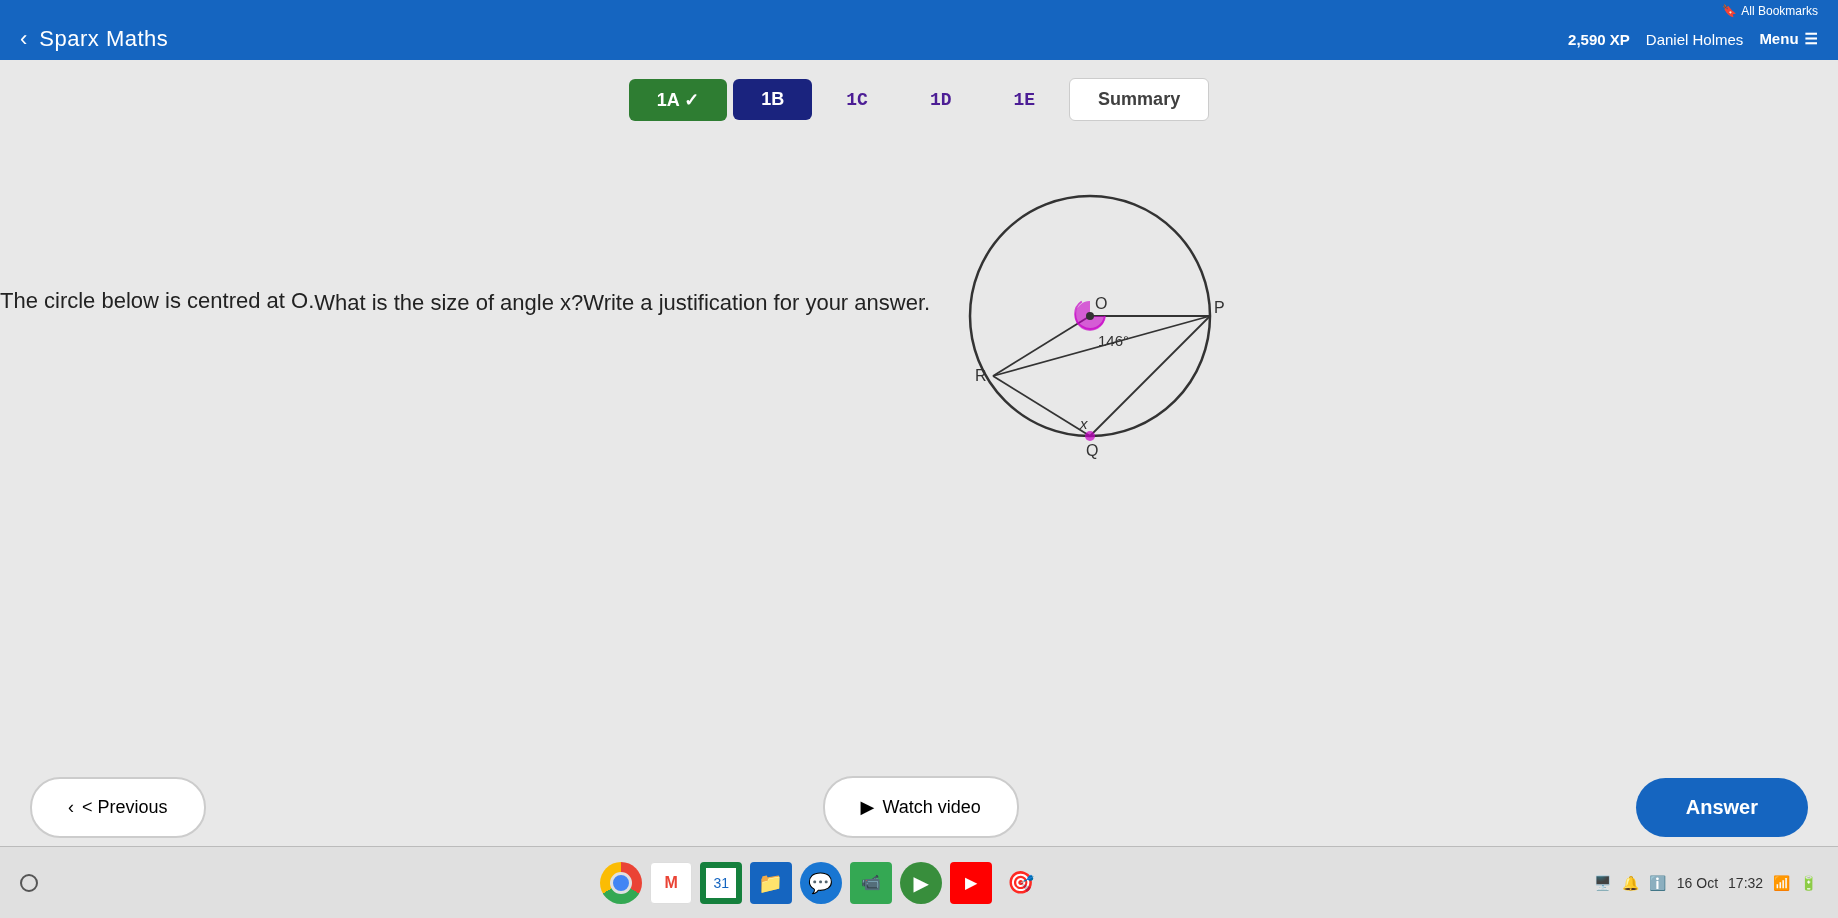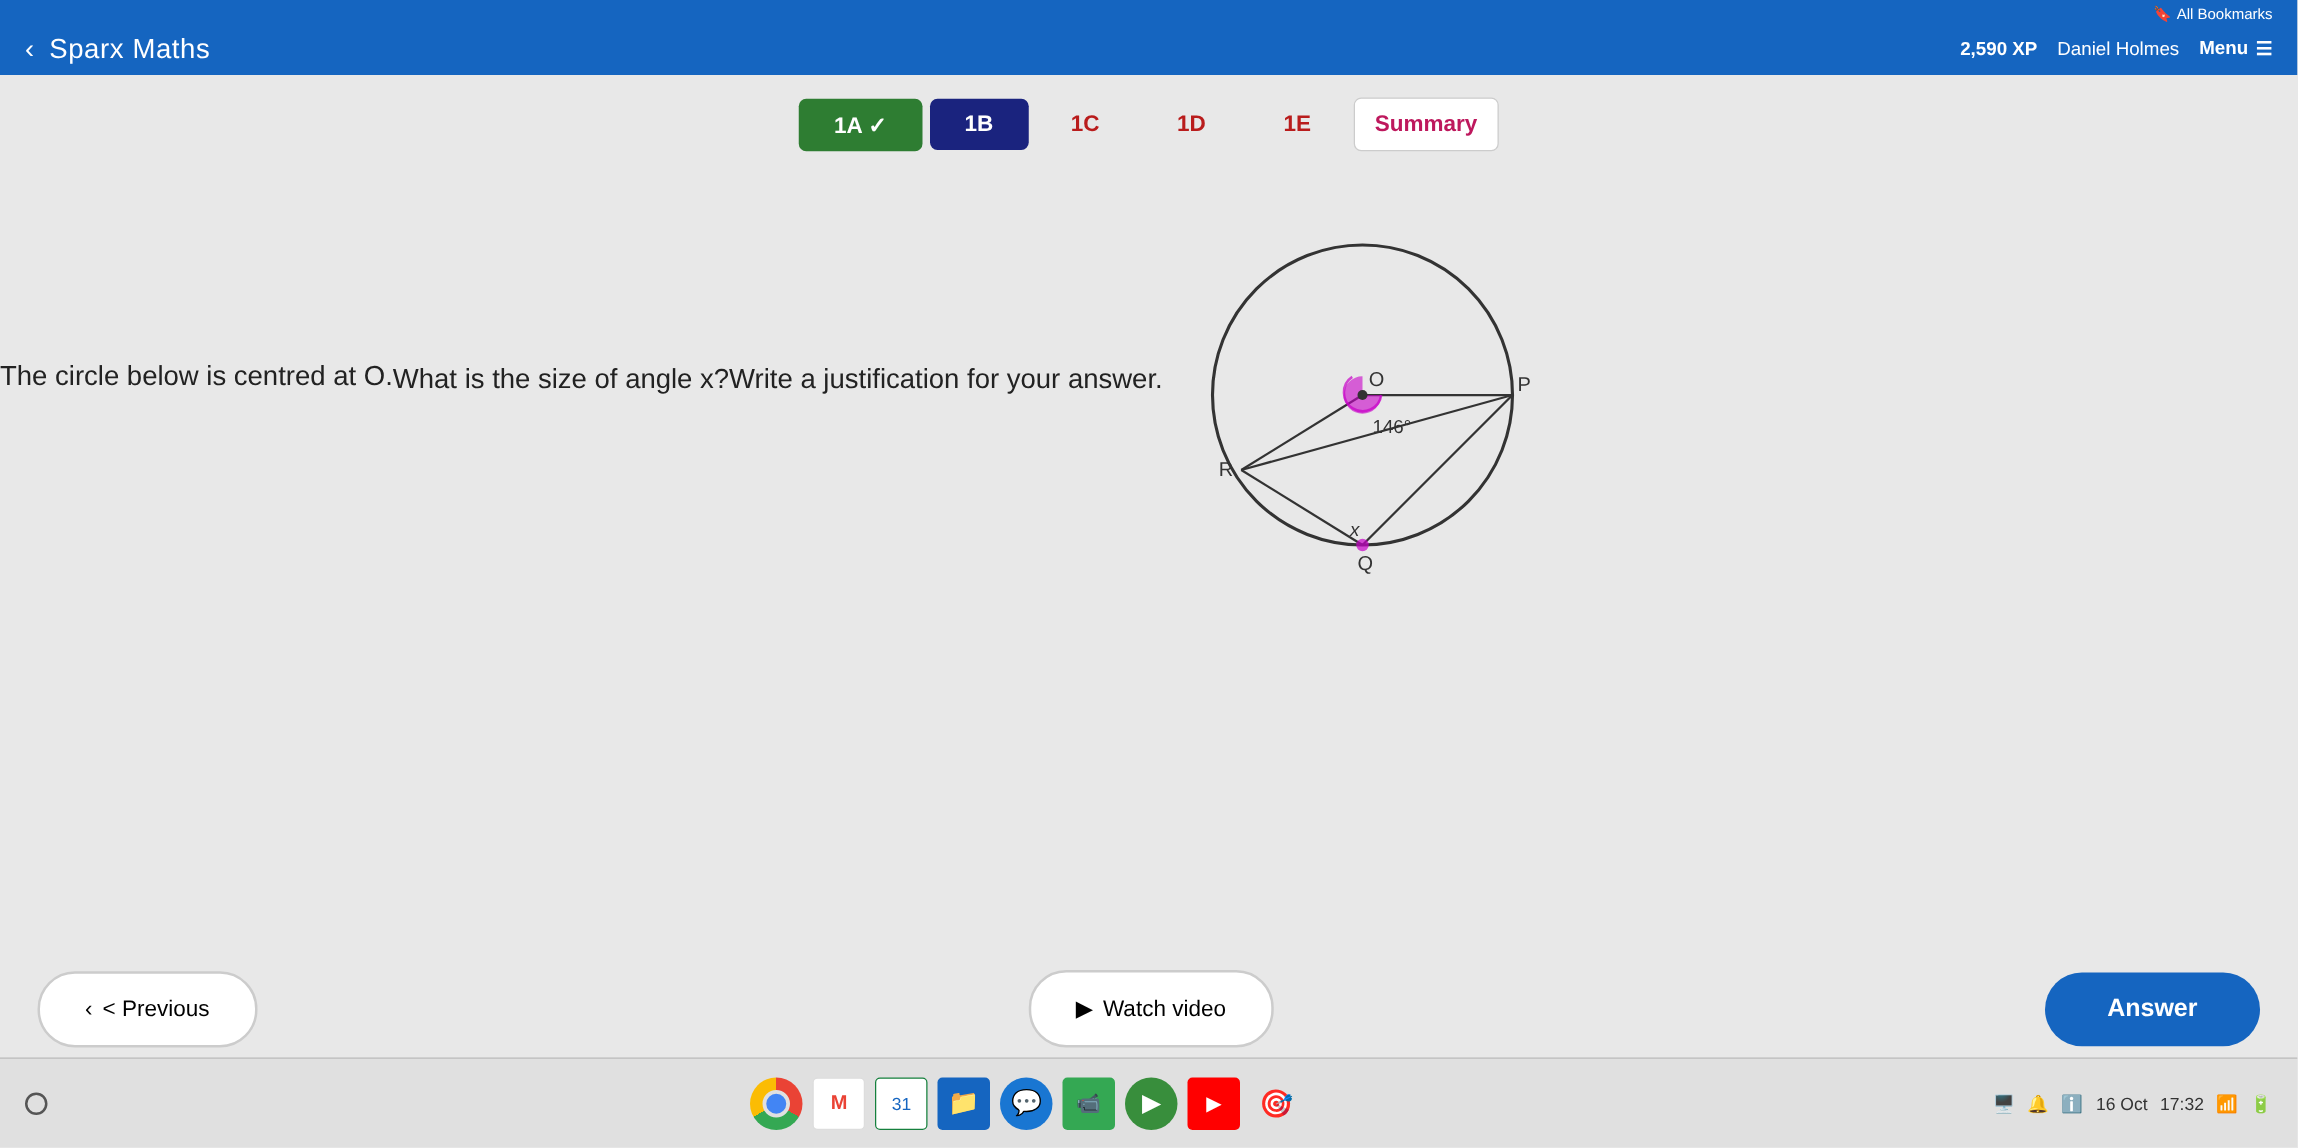--- a/index.html
+++ b/index.html
@@ -82,27 +82,28 @@
       background: #2e7d32;
       color: white;
     }
     .tab-1b {
       background: #1a237e;
       color: white;
       text-align: center;
     }
     .tab-inactive {
       background: transparent;
-      color: #b91c1c;
+      color: #4c1d95;
+      font-family: Liberation Mono, monospace;
     }
     .tab-summary {
       background: white;
-      color: #be185d;
+      color: #404040;
       border: 1px solid #ccc;
-      padding: 10px 16px;
+      padding: 10px 28px;
     }
 
     
     .main-content {
       display: flex;
       flex-direction: row;
       align-items: center;
       padding-top: 20px;
     }
     .question-text {
@@ -342,21 +343,21 @@
   <div class="taskbar-circle"></div>
 
   <div class="taskbar-icons">
 
     <div class="taskbar-icon">
       <div class="chrome-icon"></div>
     </div>
 
     <div class="taskbar-icon" style="background:#fff; border-radius:4px; font-size:16px; font-weight:bold; color:#EA4335; border:1px solid #ddd;">M</div>
 
-    <div class="taskbar-icon" style="background:#fff; border-radius:4px; font-size:14px; color:#1565c0; border:1px solid #15803d;">31</div>
+    <div class="taskbar-icon" style="background:#fff; border-radius:4px; font-size:14px; color:#1565c0; border:6px solid #15803d;">31</div>
 
     <div class="taskbar-icon" style="background:#1565c0; border-radius:4px; font-size:20px; color:white;">📁</div>
 
     <div class="taskbar-icon" style="background:#1976d2; border-radius:50%; font-size:20px; color:white;">💬</div>
 
     <div class="taskbar-icon" style="background:#34a853; border-radius:4px; font-size:16px; color:white;">📹</div>
 
     <div class="taskbar-icon" style="background:#388e3c; border-radius:50%; font-size:20px; color:white;">▶</div>
 
     <div class="taskbar-icon" style="background:#ff0000; border-radius:4px; font-size:16px; color:white;">▶</div>

